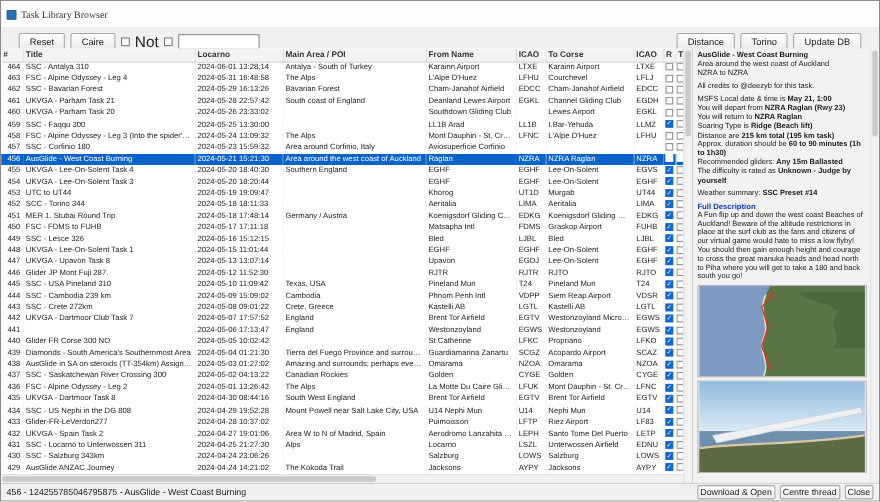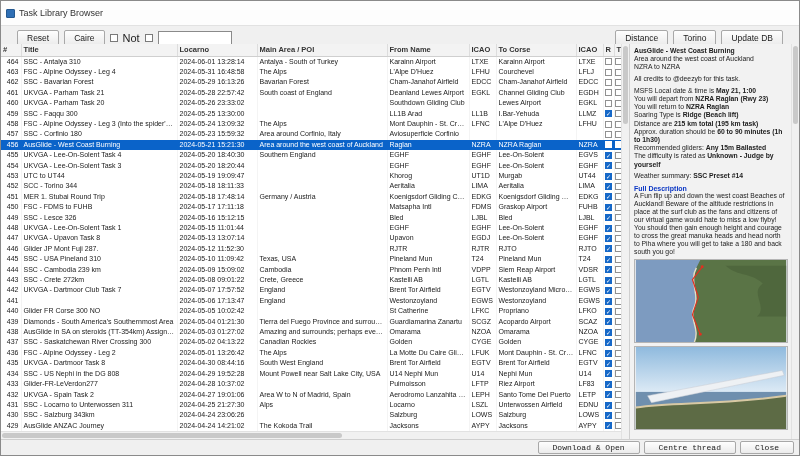--- a/index.html
+++ b/index.html
@@ -1,26 +1,26 @@
 <!DOCTYPE html>
 <html style="--sel: #0a63c9; --cbx: #1668c8; --link: #0a36c4;"><head>
 <meta charset="utf-8">
 <style>
   :root{ --sel:#0a63c9; --cbx:#1668c8; --link:#0a36c4; }
   *{box-sizing:border-box;}
   body{margin:0;background:#d7d7d7;font-family:"Liberation Sans",sans-serif;}
   .window{position:relative;width:800px;height:456px;background:#f0f0f0;border:1px solid #8a8a8a;overflow:hidden;}
 
-  .titlebar{display:flex;align-items:center;gap:4px;height:17px;padding:12px 5px;background:#fdfdfd;border-bottom:1px solid #e2e2e2;font-size:9px;color:#333;}
+  .titlebar{display:flex;align-items:center;gap:4px;height:17px;padding:12px 5px;background:#fdfdfd;border-bottom:1px solid #e2e2e2;font-size:9px;color:#333;font-family:Liberation Serif, serif;}
   .appicon{width:9px;height:9px;background:#2f6fb5;border:1px solid #24588f;border-radius:1px;}
 
   .toolbar{display:flex;align-items:center;gap:5px;height:25px;padding:0 16px;background:#f0f0f0;border-bottom:1px solid #d9d9d9;}
   .btn{font-family:"Liberation Sans",sans-serif;font-size:8.5px;padding:2px 9px;background:linear-gradient(#fefefe,#ebebeb);border:1px solid #a8a8a8;border-radius:2px;color:#222;}
   .cbox{width:8px;height:8px;border:1px solid #7a7a7a;background:#fff;display:inline-block;}
-  .cb-label{font-size:11px;color:#222;}
+  .cb-label{font-size:14px;color:#222;}
   .filter-input{width:74px;height:14px;border:1px solid #8a8a8a;font-size:9px;padding:0 2px;background:#fff;}
   .spacer{flex:1;}
 
   .content{position:absolute;top:43px;left:0;right:0;bottom:16px;display:flex;}
   .table-area{width:622px;background:#fff;position:relative;overflow:hidden;}
   table{border-collapse:collapse;table-layout:fixed;width:622px;}
   th{background:#f3f3f3;border-right:1px solid #ddd;border-bottom:1px solid #cfcfcf;font-size:7.5px;font-weight:bold;text-align:left;padding:1px 2px;height:12px;color:#333;white-space:nowrap;overflow:hidden;}
   td{font-size:7px;padding:0 2px;height:10.4px;line-height:10.4px;white-space:nowrap;overflow:hidden;text-overflow:ellipsis;border-right:1px solid #f4f4f4;color:#1a1a1a;}
   td.num{text-align:right;}
   tr.selected td{background:var(--sel);color:#fff;border-right-color:var(--sel);}
@@ -37,21 +37,21 @@
   .detail{width:170px;background:#f2f2f2;border-left:1px solid #cfcfcf;display:flex;}
   .detail-scroll{flex:1;padding:3px 3px 0 4px;overflow:hidden;}
   .dline{font-size:6.8px;line-height:8.2px;min-height:8.2px;color:#1c1c1c;}
   .dline.blank{min-height:3.5px;}
   .dline .b{font-weight:bold;}
   .fulldesc-label{font-size:7px;font-weight:bold;color:var(--link);margin-top:1px;}
   .fulldesc{font-size:6.8px;line-height:8px;color:#1c1c1c;}
   .thumb-img{display:block;margin-top:3px;border:1px solid #b5b5b5;}
 
   .statusbar{position:absolute;bottom:0;left:0;right:0;height:16px;background:#f0f0f0;border-top:1px solid #cfcfcf;display:flex;align-items:center;gap:4px;padding:0 5px;font-size:8px;color:#222;}
-  .statusbar .btn{padding:1px 14px;font-size:8px;font-family:Liberation Mono, monospace;}
+  .statusbar .btn{padding:1px 2px;font-size:8px;}
 </style>
 </head>
 <body>
 
 <div class="window">
 
   <div class="titlebar">
     <span class="appicon"></span>
     <span>Task Library Browser</span>
   </div>
@@ -591,18 +591,19 @@
           <path d="M12,50 L150,24 L152,29 L16,57 Z" fill="#eef1f4" stroke="#c4cad1" stroke-width="0.5"></path>
         </svg>
       </div>
       <div class="vscroll">
           <div class="thumb"></div>
         </div>
     </div>
   </div>
 
   <div class="statusbar">
+    <span>456 - 124255785046795875 - AusGlide - West Coast Burning</span>
     <span class="spacer"></span>
     <button class="btn">Download &amp; Open</button>
     <button class="btn">Centre thread</button>
     <button class="btn">Close</button>
   </div>
 </div>
 
 </body></html>

